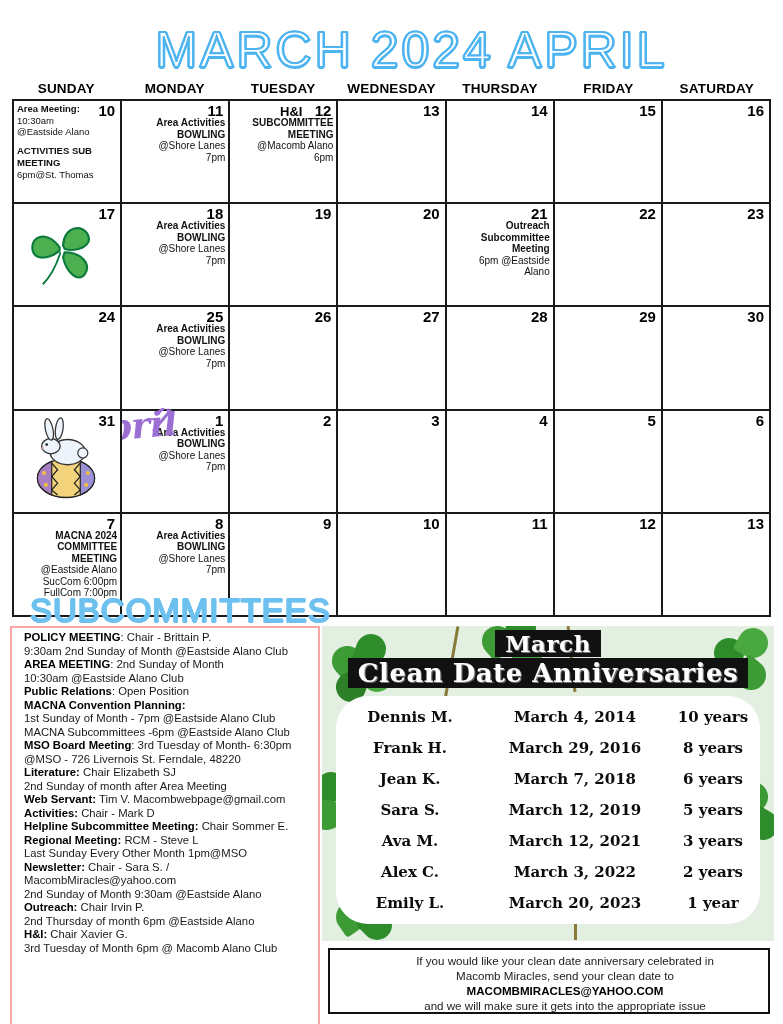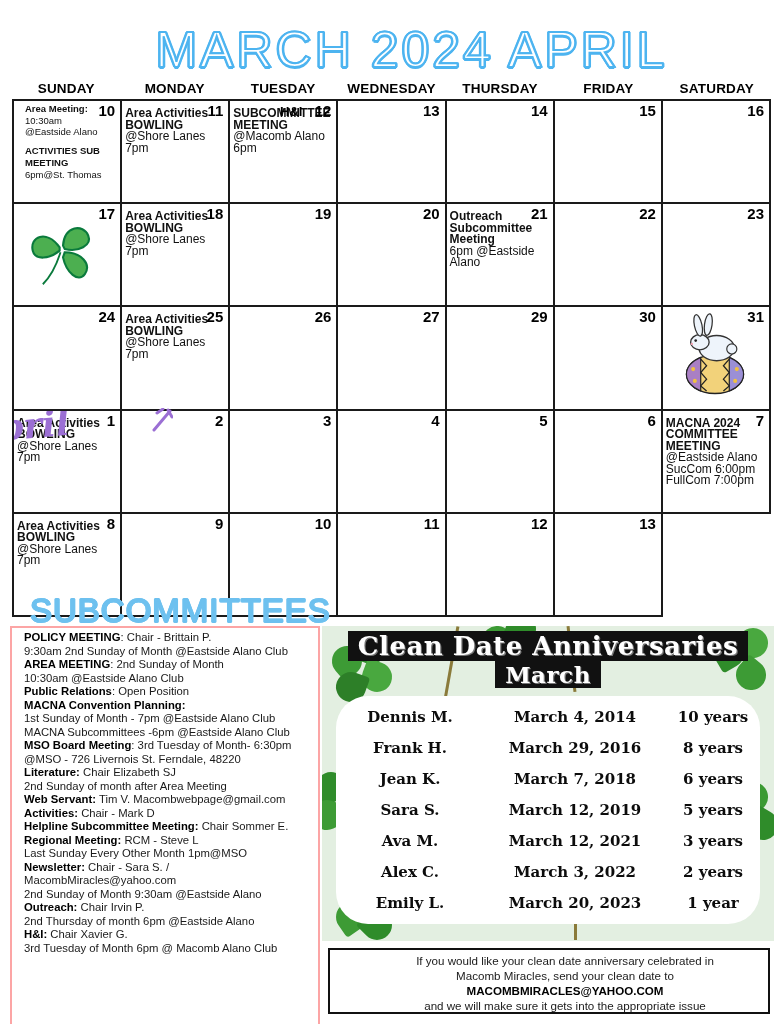--- a/index.html
+++ b/index.html
@@ -82,35 +82,34 @@
     top: 1px; right: 5px;
     font-size: 15px;
     font-weight: bold;
     color: #000;
     z-index: 5;
     line-height: 17px;
   }
   .ev {
     position: relative;
     z-index: 4;
-    text-align: left;
-    font-size: 12px;
+    text-align: right;
+    font-size: 10px;
     line-height: 11.5px;
     color: #111;
-    margin-top: 5px;
+    margin-top: 14px;
   }
   .ev .b { font-weight: bold; }
   .ev .n { font-weight: normal; }
   
   .ev.left {
     text-align: left;
     margin-top: 0;
     font-size: 9.5px;
     line-height: 11.7px;
-    margin-left: 8px;
   }
   .ev.left .sp { display: block; height: 7px; }
 
   
   .inline-label {
     position: absolute;
     top: 3px; right: 34px;
     font-size: 13px;
     font-weight: bold;
     z-index: 5;
@@ -384,20 +383,23 @@
         <div class="b">BOWLING</div>
         <div class="n">@Shore Lanes</div>
         <div class="n">7pm</div>
       </div>
     </div>
     <div class="day-cell">
       <div class="daynum">26</div>
     </div>
     <div class="day-cell">
       <div class="daynum">27</div>
+    </div>
+    <div class="day-cell">
+      <div class="daynum">28</div>
     </div>
     <div class="day-cell">
       <div class="daynum">29</div>
     </div>
     <div class="day-cell">
       <div class="daynum">30</div>
     </div>
     <div class="day-cell">
       <svg viewBox="0 0 100 100" class="decor" id="bunny-decor">
         <ellipse cx="50" cy="74" rx="34" ry="23" fill="#f2d27a" stroke="#222" stroke-width="1.6"></ellipse>
@@ -546,22 +548,22 @@
   </div>
   <div class="clover" style="left:14px;top:276px;">
     <div class="leaf" style="background:#3d9b35;left:0;top:0;transform:rotate(-35deg);"></div>
     <div class="leaf" style="background:#2f8c2a;left:26px;top:8px;transform:rotate(45deg);"></div>
   </div>
   <div class="stem" style="left:128px;top:0;width:3px;height:74px;transform:rotate(10deg);"></div>
   <div class="stem" style="left:248px;top:0;width:3px;height:66px;transform:rotate(-6deg);"></div>
   <div class="stem" style="left:252px;top:280px;width:3px;height:34px;"></div>
 
   <div id="anniv-title-wrap">
+    <div><span class="blk-band" id="anniv-title-1">March</span></div>
     <div><span class="blk-band" id="anniv-title-2">Clean Date Anniversaries</span></div>
-    <div><span class="blk-band" id="anniv-title-1">March</span></div>
   </div>
 
   <div id="anniv-card">
       <div class="anniv-row">
         <div class="nm">Dennis M.</div>
         <div class="dt">March 4, 2014</div>
         <div class="yr">10 years</div>
       </div>
       <div class="anniv-row">
         <div class="nm">Frank H.</div>

